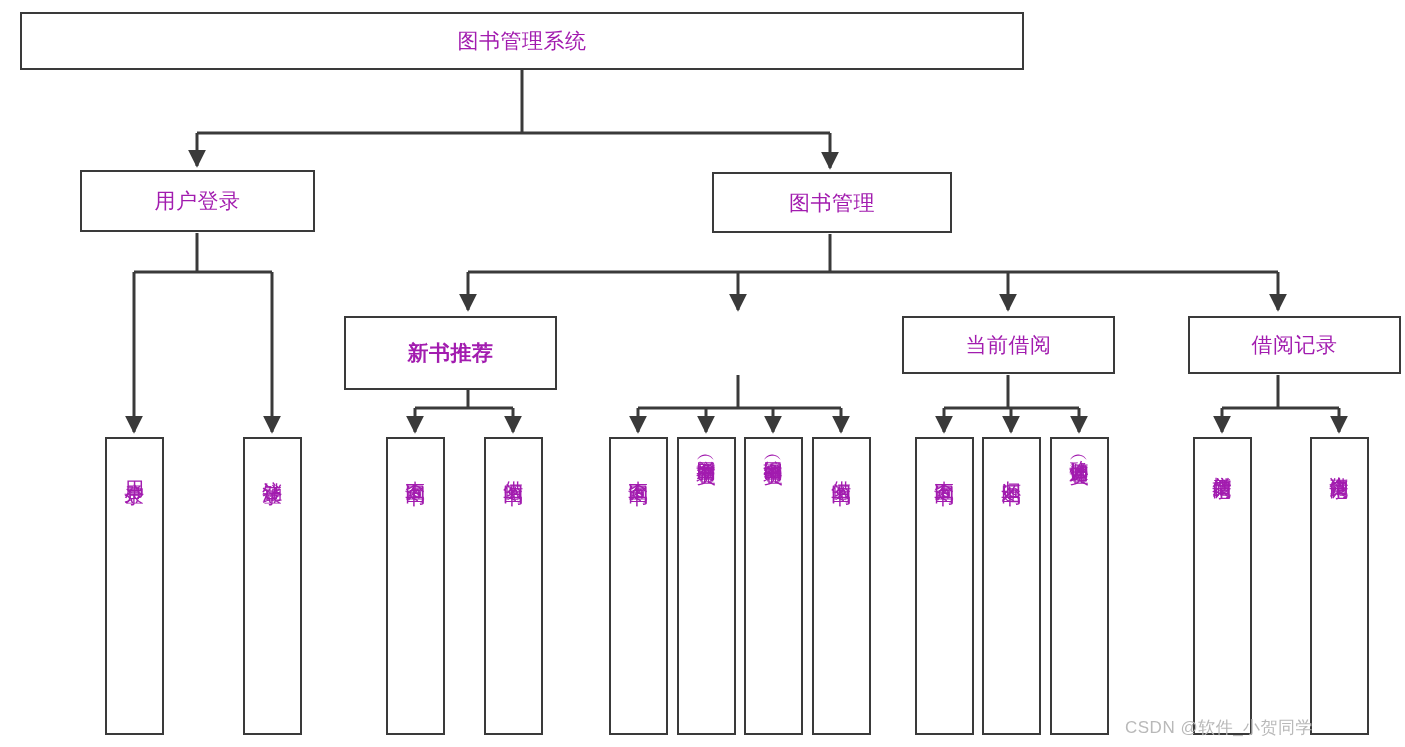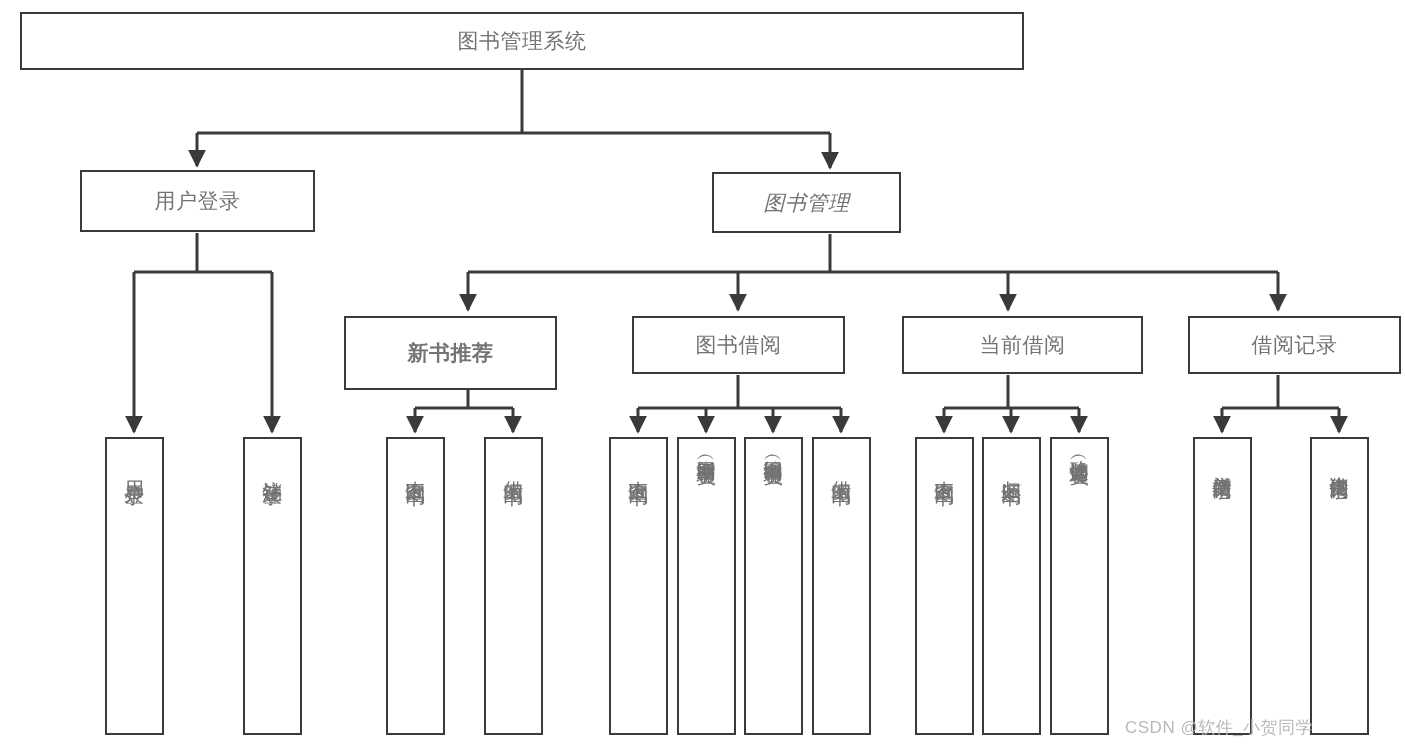--- a/index.html
+++ b/index.html
@@ -25,21 +25,21 @@
     pointer-events: none;
   }
   .node {
     position: absolute;
     box-sizing: border-box;
     background: #ffffff;
     border: 2px solid #3a3a3a;
     display: flex;
     align-items: center;
     justify-content: center;
-    color: #737373;
+    color: #a21caf;
   }
   .node .label {
     display: block;
     text-align: center;
     line-height: 1.12;
     white-space: nowrap;
   }
   
   .node.horiz .label {
     font-size: 21px;
@@ -129,31 +129,28 @@
     </g>
   </svg>
 
   <div class="node root horiz" style="left:20px; top:12px; width:1004px; height:58px;">
     <span class="label">图书管理系统</span>
   </div>
 
   <div class="node horiz" style="left:80px; top:170px; width:235px; height:62px;">
     <span class="label">用户登录</span>
   </div>
-  <div class="node horiz" style="left:712px; top:172px; width:189px; height:61px;font-style:italic;">
+  <div class="node horiz" style="left:712px; top:172px; width:240px; height:61px;">
     <span class="label">图书管理</span>
   </div>
 
   <div class="node horiz" style="left:344px; top:316px; width:213px; height:74px;font-weight:bold;">
     <span class="label">新书推荐</span>
   </div>
-  <div class="node horiz" style="left:632px; top:316px; width:213px; height:58px;">
-    <span class="label">图书借阅</span>
-  </div>
-  <div class="node horiz" style="left:902px; top:316px; width:241px; height:58px;align-items:center;">
+  <div class="node horiz" style="left:902px; top:316px; width:213px; height:58px;align-items:center;">
     <span class="label">当前借阅</span>
   </div>
   <div class="node horiz" style="left:1172px; top:316px; width:213px; height:58px;margin-left:16px;">
     <span class="label">借阅记录</span>
   </div>
 
   <div class="node vert" style="left:105px; top:437px; width:59px; height:298px;">
     <span class="label">用户登录</span>
   </div>
   <div class="node vert" style="left:243px; top:437px; width:59px; height:298px;">

